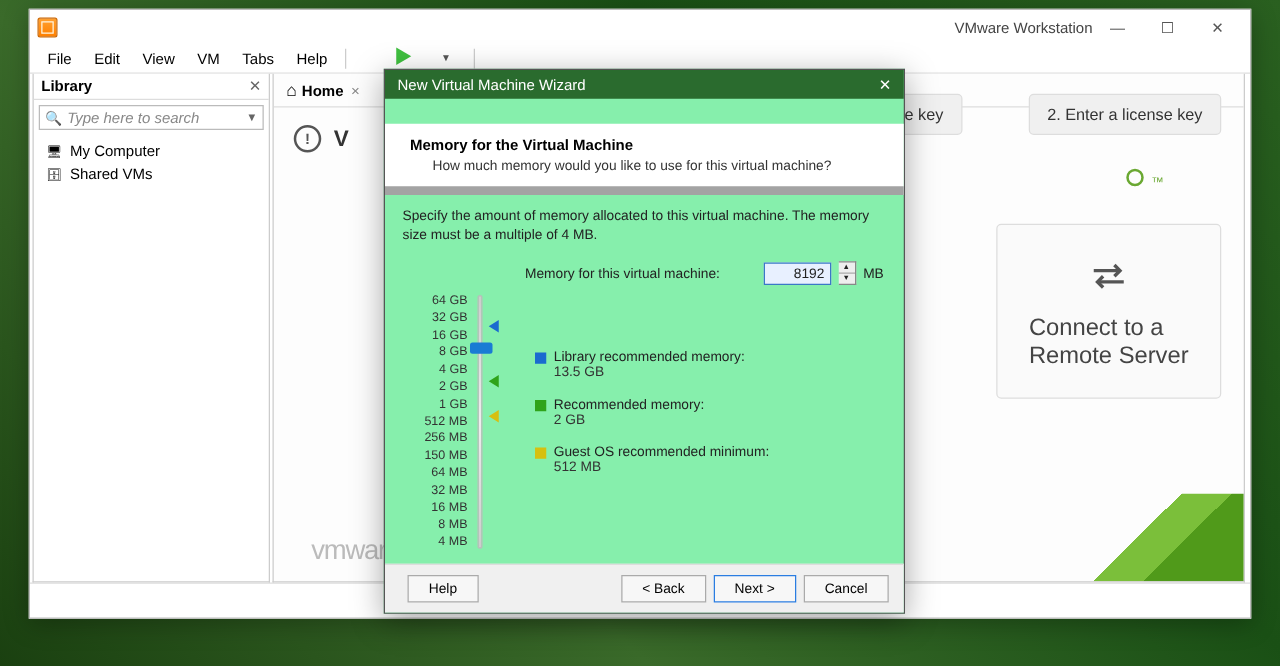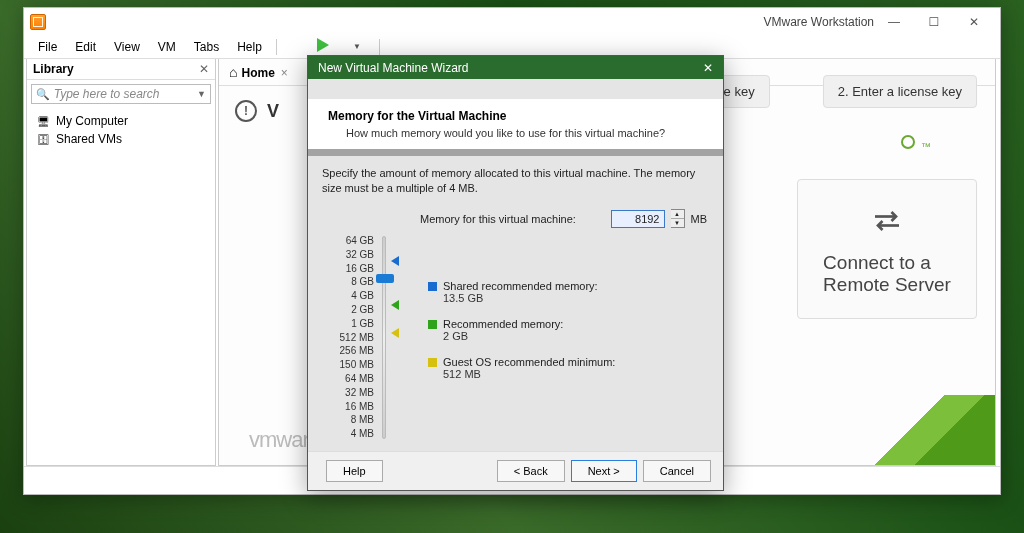--- a/index.html
+++ b/index.html
@@ -186,21 +186,21 @@
   .tm-mark { position: absolute; right: 64px; top: 82px; color: #6aa832; font-size: 10px;}
   .pro-circle { position: absolute; right: 80px; top: 76px; width: 14px; height: 14px; border: 2px solid #6aa832; border-radius: 50%; }
 
   
   .wizard {
     position: absolute;
     left: 307px;
     top: 55px;
     width: 417px;
     height: 436px;
-    background: #e5e5e5;
+    background: #86efac;
     border: 1px solid #555;
     box-shadow: 0 6px 24px rgba(0,0,0,0.35);
     display: flex;
     flex-direction: column;
     z-index: 100;
   }
   .wizard-titlebar {
     background: #2a6b2e;
     color: #fff;
     height: 28px;
@@ -477,21 +477,21 @@
         <div class="marker blue" style="top:22px"></div>
         <div class="thumb" style="top:40px"></div>
         <div class="marker green" style="top:66px"></div>
         <div class="marker yellow" style="top:94px"></div>
       </div>
       <div class="legend">
         <div style="height:46px"></div>
         <div class="legend-item">
           <span class="legend-box blue"></span>
           <div class="legend-text">
-            <div>Shared recommended memory:</div>
+            <div>Library recommended memory:</div>
             <div class="sub">13.5 GB</div>
           </div>
         </div>
         <div style="height:12px"></div>
         <div class="legend-item">
           <span class="legend-box green"></span>
           <div class="legend-text">
             <div>Recommended memory:</div>
             <div class="sub">2 GB</div>
           </div>

